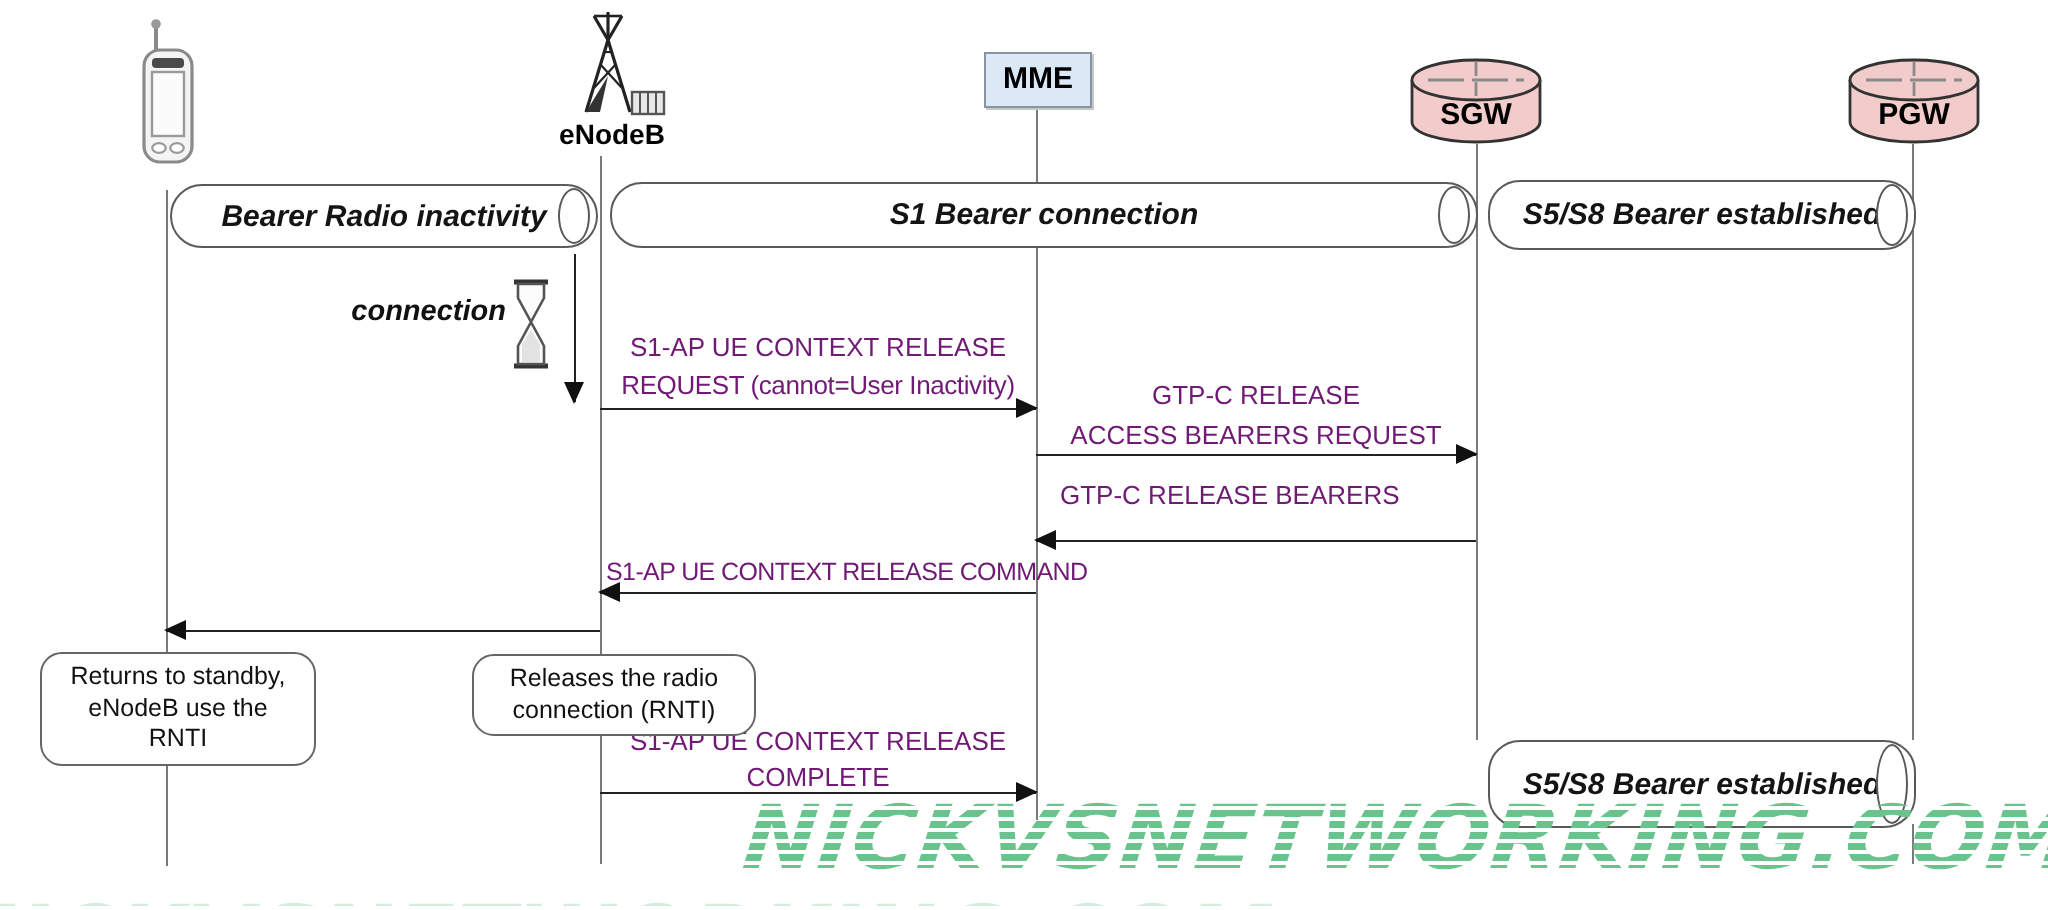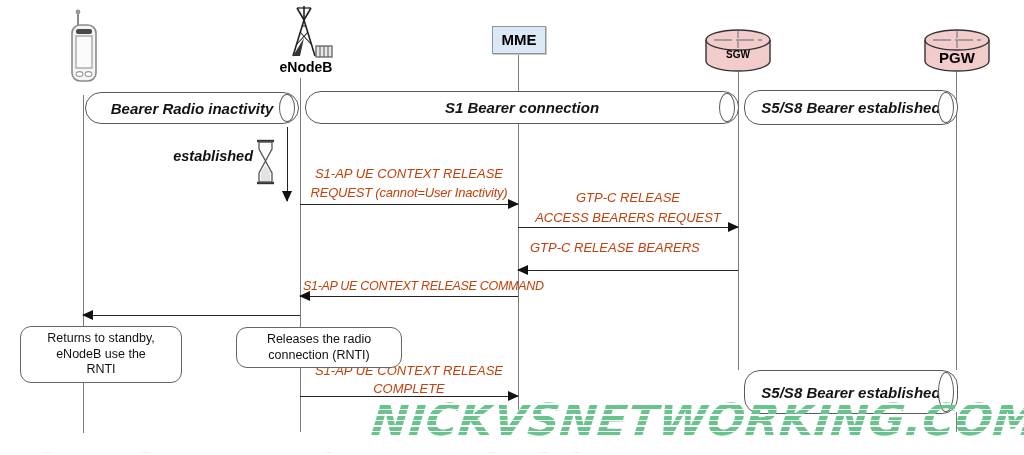--- a/index.html
+++ b/index.html
@@ -22,27 +22,27 @@
   
   .arrow{position:absolute;height:0;border-top:1.2px solid #222;z-index:3;}
   .arrow .head-r{position:absolute;right:-1px;top:-6px;width:0;height:0;
     border-left:11px solid #111;border-top:5.5px solid transparent;border-bottom:5.5px solid transparent;}
   .arrow .head-l{position:absolute;left:-1px;top:-6px;width:0;height:0;
     border-right:11px solid #111;border-top:5.5px solid transparent;border-bottom:5.5px solid transparent;}
   .varrow{position:absolute;width:0;border-left:1.4px solid #222;z-index:3;}
   .varrow .head-d{position:absolute;left:-6px;bottom:-1px;width:0;height:0;
     border-top:11px solid #111;border-left:5.5px solid transparent;border-right:5.5px solid transparent;}
   
-  .msg{position:absolute;font-size:13px;color:#c2410c;white-space:nowrap;z-index:3;font-style:italic;}
+  .msg{position:absolute;font-size:13px;color:#701a75;white-space:nowrap;z-index:3;}
   .msg.center{text-align:center;}
   .ev-label{position:absolute;font-weight:bold;font-style:italic;font-size:14.5px;
     color:#111;text-align:right;z-index:3;}
   
   .note{position:absolute;background:#fff;border:1.4px solid #666;border-radius:11px;
-    text-align:center;font-size:12.5px;line-height:1.25;padding:4px 23px;color:#111;z-index:4;}
+    text-align:center;font-size:12.5px;line-height:1.25;padding:4px 11px;color:#111;z-index:4;}
   
   .ent-label{position:absolute;font-weight:bold;font-size:14px;color:#000;text-align:center;z-index:3;}
   .mme-box{position:absolute;left:492px;top:26px;width:52px;height:26px;line-height:26px;
     text-align:center;font-weight:bold;font-size:15px;color:#000;background:#dbe8f5;
     border:1px solid #8795a3;box-shadow:1px 1px 0 #c8c8c8;z-index:3;}
   .icon{position:absolute;z-index:3;}
   
   .wm{
     position:absolute;white-space:nowrap;z-index:6;
     font-family:"DejaVu Sans",sans-serif;font-weight:bold;font-style:italic;
@@ -95,21 +95,21 @@
   <div class="ent-label" style="left:268px;top:59px;width:76px">eNodeB</div>
 
   <div class="mme-box">MME</div>
 
   <svg class="icon" style="left:703px;top:27px" width="70" height="48" viewBox="0 0 70 48">
     <path d="M3,13 v21 a32,10 0 0,0 64,0 v-21" fill="#f2cbcb" stroke="#333" stroke-width="1.4"></path>
     <ellipse cx="35" cy="13" rx="32" ry="10" fill="#f2cbcb" stroke="#333" stroke-width="1.4"></ellipse>
     <line x1="11" y1="13" x2="59" y2="13" stroke="#8a8a8a" stroke-width="1.4" stroke-dasharray="18 4"></line>
     <line x1="35" y1="4" x2="35" y2="22" stroke="#8a8a8a" stroke-width="1.4" stroke-dasharray="7 3"></line>
   </svg>
-  <div class="ent-label" style="left:703px;top:49px;width:70px;font-size:10px">SGW</div>
+  <div class="ent-label" style="left:703px;top:49px;width:70px;font-size:15px">SGW</div>
 
   <svg class="icon" style="left:922px;top:27px" width="70" height="48" viewBox="0 0 70 48">
     <path d="M3,13 v21 a32,10 0 0,0 64,0 v-21" fill="#f2cbcb" stroke="#333" stroke-width="1.4"></path>
     <ellipse cx="35" cy="13" rx="32" ry="10" fill="#f2cbcb" stroke="#333" stroke-width="1.4"></ellipse>
     <line x1="11" y1="13" x2="59" y2="13" stroke="#8a8a8a" stroke-width="1.4" stroke-dasharray="18 4"></line>
     <line x1="35" y1="4" x2="35" y2="22" stroke="#8a8a8a" stroke-width="1.4" stroke-dasharray="7 3"></line>
   </svg>
   <div class="ent-label" style="left:922px;top:49px;width:70px;font-size:15px">PGW</div>
 
   <div class="band" style="left:85px;top:92px;width:212px;height:30px">
@@ -122,21 +122,21 @@
   </div>
   <div class="band" style="left:744px;top:90px;width:212px;height:33px">
     <span>S5/S8 Bearer established</span>
     <i class="cap"></i>
   </div>
   <div class="band" style="left:744px;top:370px;width:212px;height:42px">
     <span>S5/S8 Bearer established</span>
     <i class="cap"></i>
   </div>
 
-  <div class="ev-label" style="left:160px;top:148px;width:93px">established</div>
+  <div class="ev-label" style="left:160px;top:148px;width:93px">connection</div>
   <svg class="icon" style="left:256px;top:139px" width="19" height="46" viewBox="0 0 19 46">
     <line x1="1" y1="2" x2="18" y2="2" stroke="#333" stroke-width="2.4"></line>
     <line x1="1" y1="44" x2="18" y2="44" stroke="#333" stroke-width="2.4"></line>
     <path d="M3,3 v7 l6.5,12 -6.5,12 v9 h13 v-9 l-6.5,-12 6.5,-12 v-7 z" fill="#fcfcfc" stroke="#555" stroke-width="1.3"></path>
     <path d="M5,33 l4.5,-7 4.5,7 v9 h-9 z" fill="#e3e3e3"></path>
   </svg>
   <div class="varrow" style="left:287px;top:127px;height:74px">
     <i class="head-d"></i>
   </div>
 

